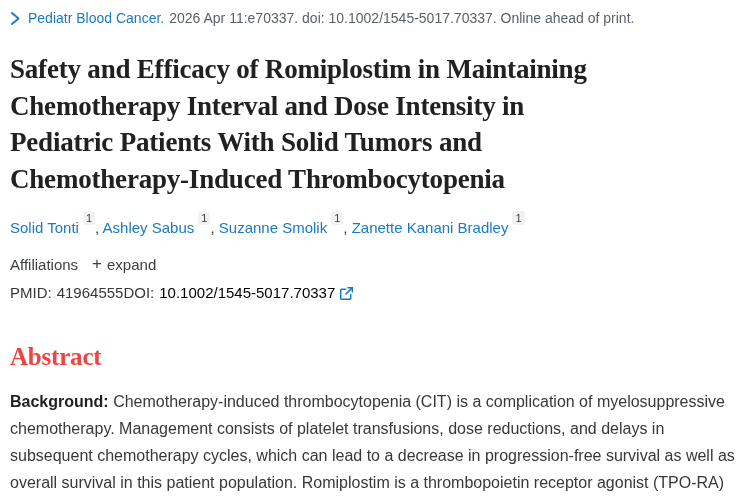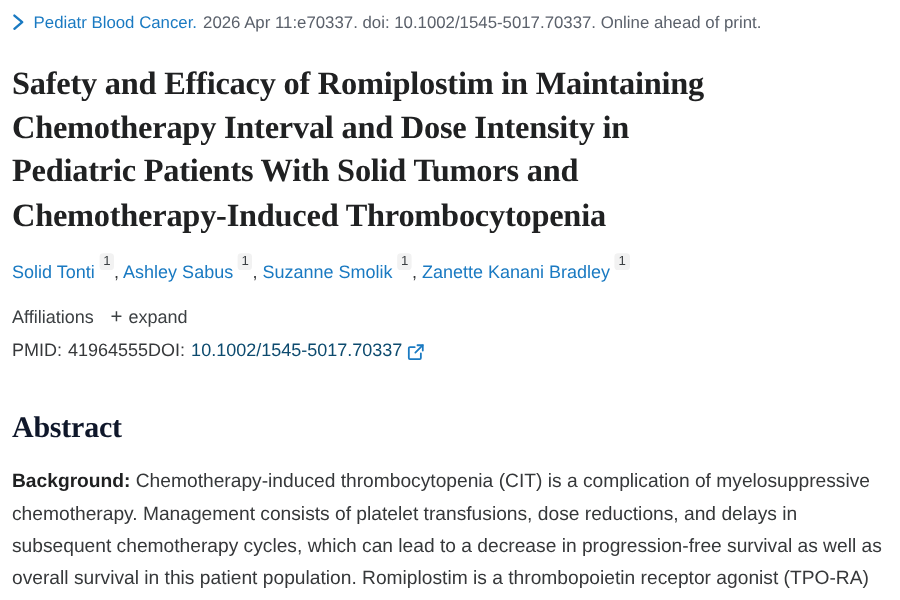--- a/index.html
+++ b/index.html
@@ -101,34 +101,34 @@
     margin-top: 10px;
     font-size: 15px;
     color: #36383a;
     display: flex;
     align-items: center;
   }
   .id-label { color: #36383a; text-align: right; }
   .pmid-value { margin-left: 5px; }
   .doi-label { }
   .doi-link {
-    color: #0c4a6e;
+    color: #000000;
     text-decoration: none;
     cursor: pointer;
     margin-left: 5px;
   }
   .ext-icon { margin-left: 4px; position: relative; top: 1px; cursor: pointer; }
 
   
   h2.abstract-h {
     margin-top: 42px;
     font-family: "Liberation Serif", serif;
     font-weight: 700;
     font-size: 25px;
-    color: #0f172a;
+    color: #ef4444;
     letter-spacing: -0.2px;
   }
   p.abstract-body {
     margin-top: 17px;
     font-size: 16px;
     line-height: 27px;
     color: #36383a;
     max-width: 736px;
   }
   p.abstract-body strong { color: #1f2021; font-weight: 700; }

